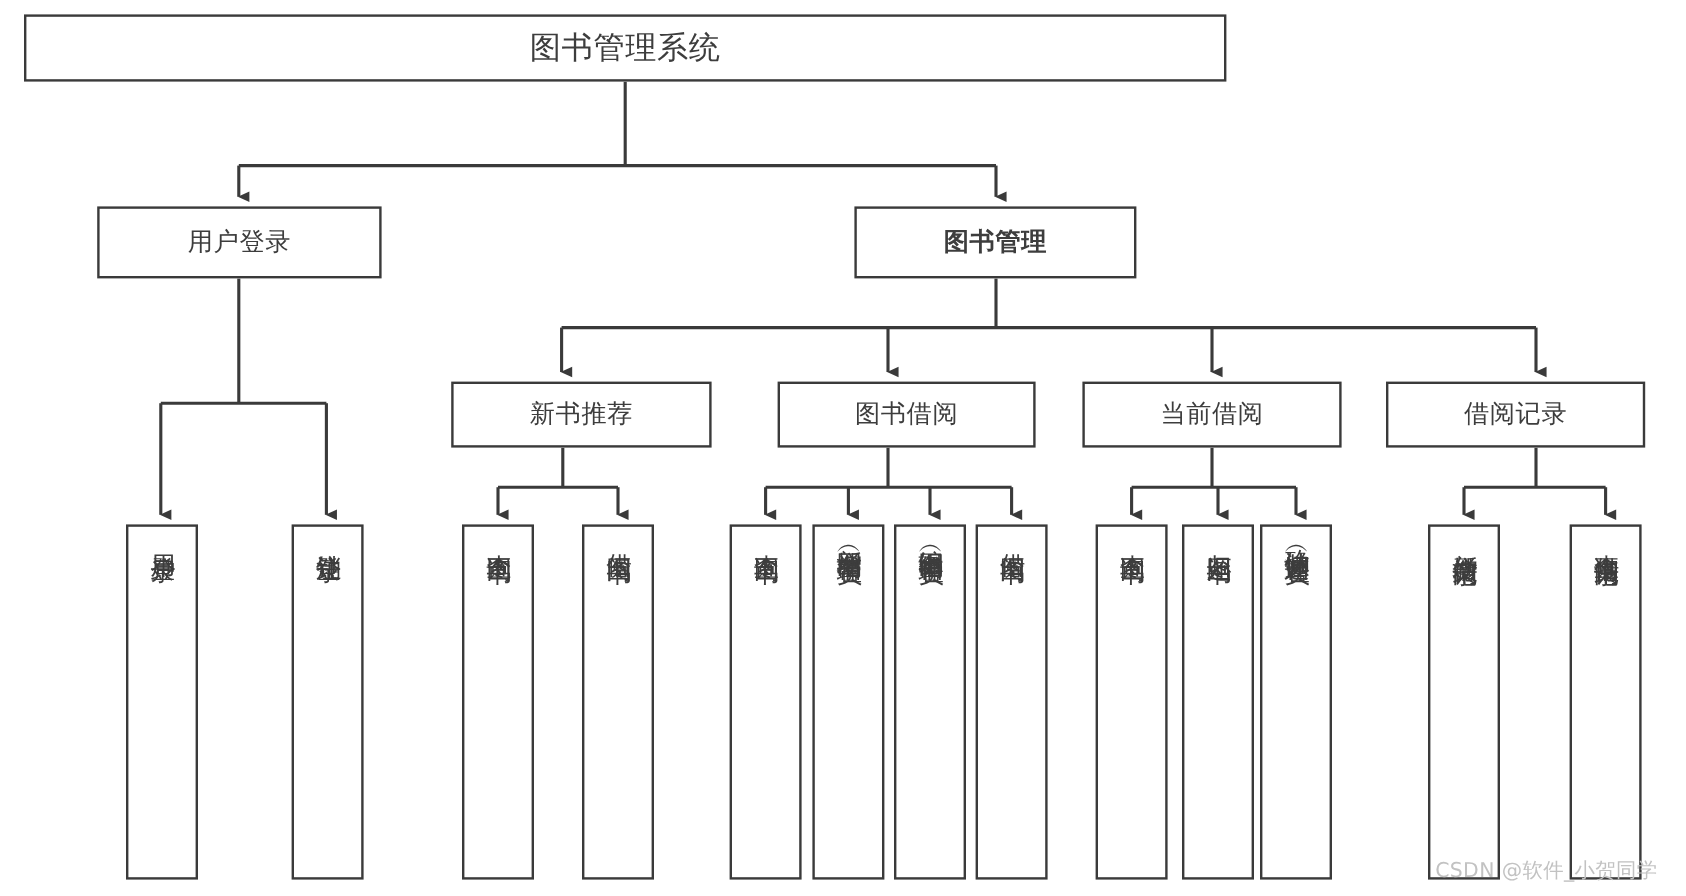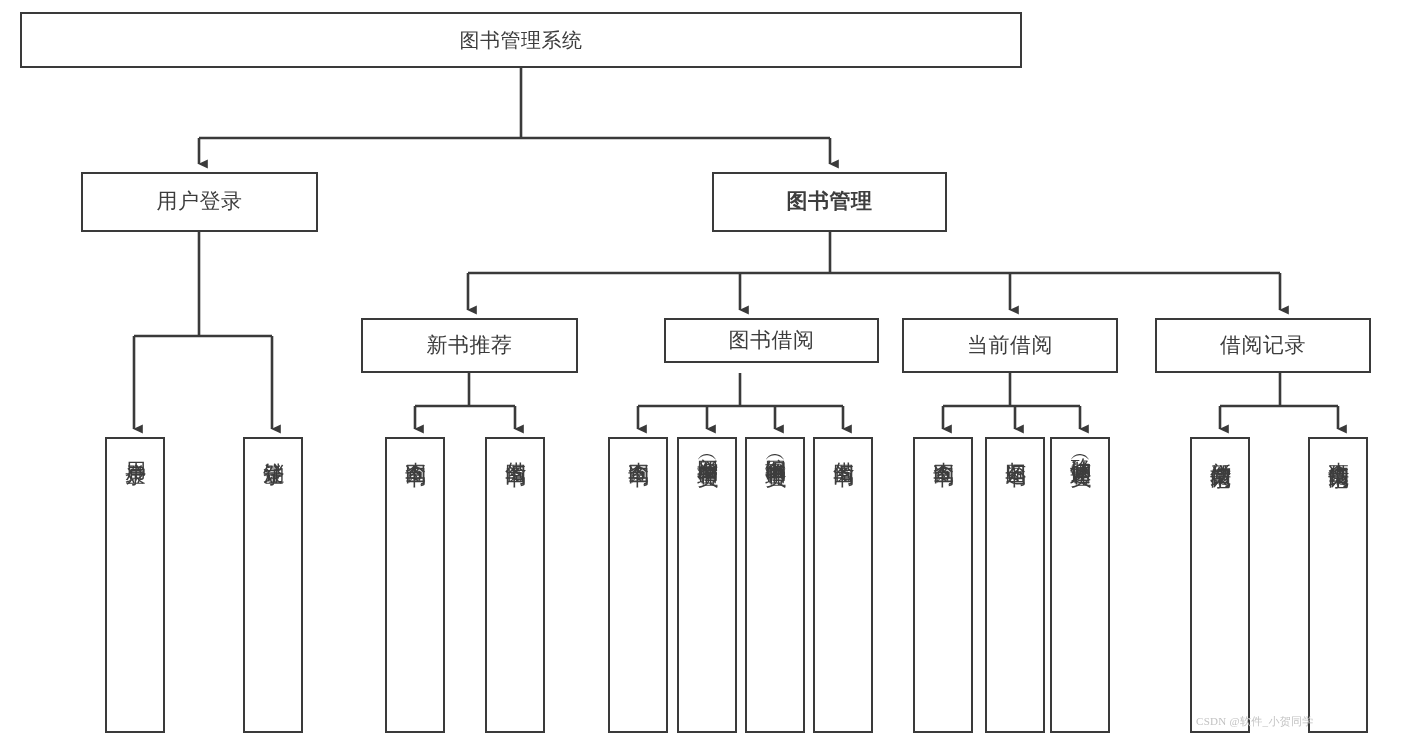--- a/index.html
+++ b/index.html
@@ -36,21 +36,21 @@
     align-items: center;
     justify-content: center;
     color: #3d3d3d;
   }
   .node-h {
     font-size: 21px;
     letter-spacing: 0.5px;
     line-height: 1.1;
     white-space: nowrap;
   }
-  .node-root .node-h { font-size: 20px; }
+  .node-root .node-h { font-size: 26px; }
   .node-v {
     writing-mode: vertical-rl;
     text-orientation: upright;
     font-size: 21px;
     line-height: 1.32;
     letter-spacing: 1.5px;
     white-space: nowrap;
     display: block;
   }
   .node.vertical {
@@ -58,25 +58,24 @@
     justify-content: center;
     padding-top: 6px;
   }
   .node.vertical.tall-text {
     padding-top: 2px;
   }
   .watermark {
     position: absolute;
     left: 1196px;
     top: 714px;
-    font-size: 11px;
+    font-size: 17px;
     color: #c2c2c2;
     white-space: nowrap;
     letter-spacing: 0.3px;
-    font-family: Liberation Serif, serif;
   }
 </style>
 </head>
 <body>
 
 <div id="diagram-root">
 
   <svg class="connectors" viewBox="0 0 1405 747">
     <defs>
       <marker id="arrowhead" markerWidth="11" markerHeight="11" refX="5" refY="9.2" orient="auto" markerUnits="userSpaceOnUse">
@@ -131,24 +130,24 @@
     <span class="node-h">图书管理系统</span>
   </div>
 
   <div class="node" style="left: 81px; top: 172px; width: 237px; height: 60px;">
     <span class="node-h">用户登录</span>
   </div>
   <div class="node" style="left: 712px; top: 172px; width: 235px; height: 60px; font-weight: bold;">
     <span class="node-h">图书管理</span>
   </div>
 
-  <div class="node" style="left: 361px; top: 318px; width: 217px; height: 55px; font-family: Liberation Serif, serif;">
+  <div class="node" style="left: 376px; top: 318px; width: 217px; height: 55px; font-family: Liberation Serif, serif;">
     <span class="node-h">新书推荐</span>
   </div>
-  <div class="node" style="left: 664px; top: 318px; width: 215px; height: 45px;">
+  <div class="node" style="left: 648px; top: 318px; width: 215px; height: 55px;">
     <span class="node-h">图书借阅</span>
   </div>
   <div class="node" style="left: 902px; top: 318px; width: 216px; height: 55px;">
     <span class="node-h">当前借阅</span>
   </div>
   <div class="node" style="left: 1155px; top: 318px; width: 216px; height: 55px;">
     <span class="node-h">借阅记录</span>
   </div>
 
   <div class="node vertical" style="left: 105px; top: 437px; width: 60px; height: 296px;">

